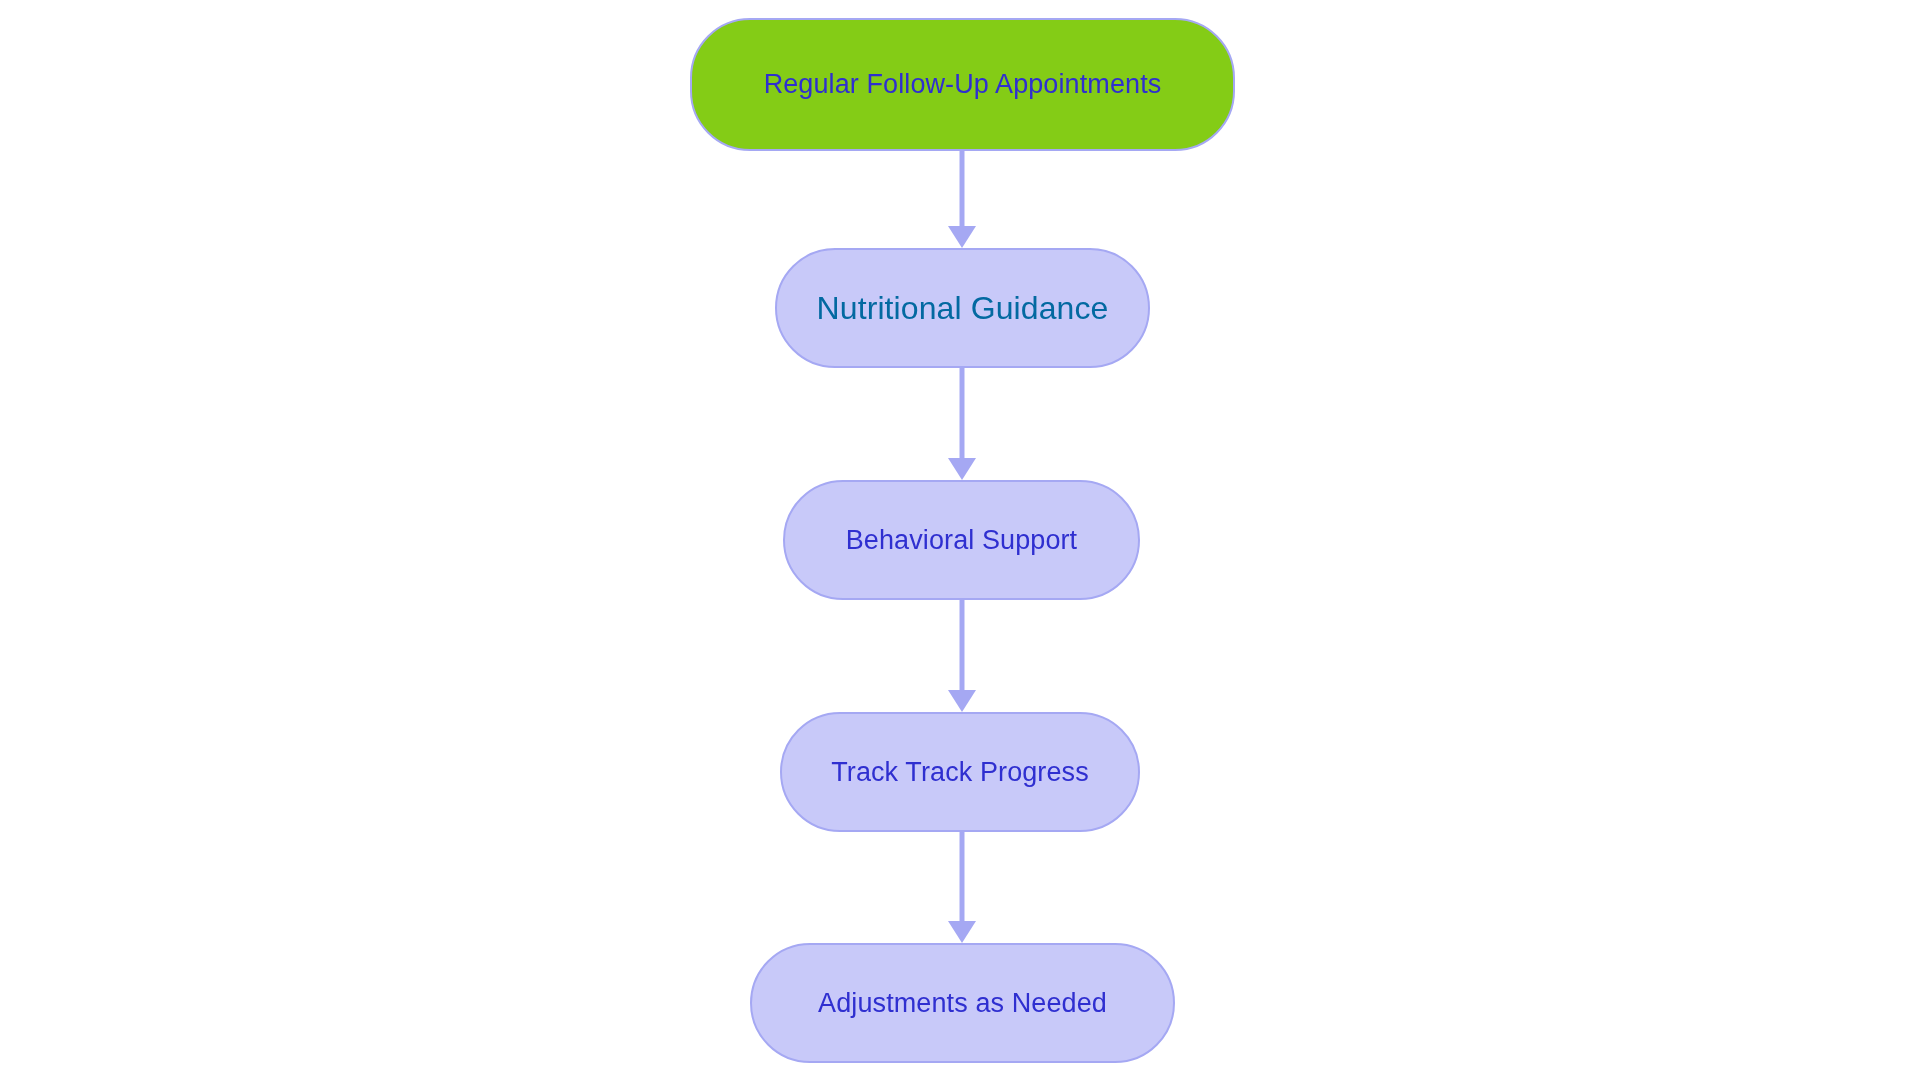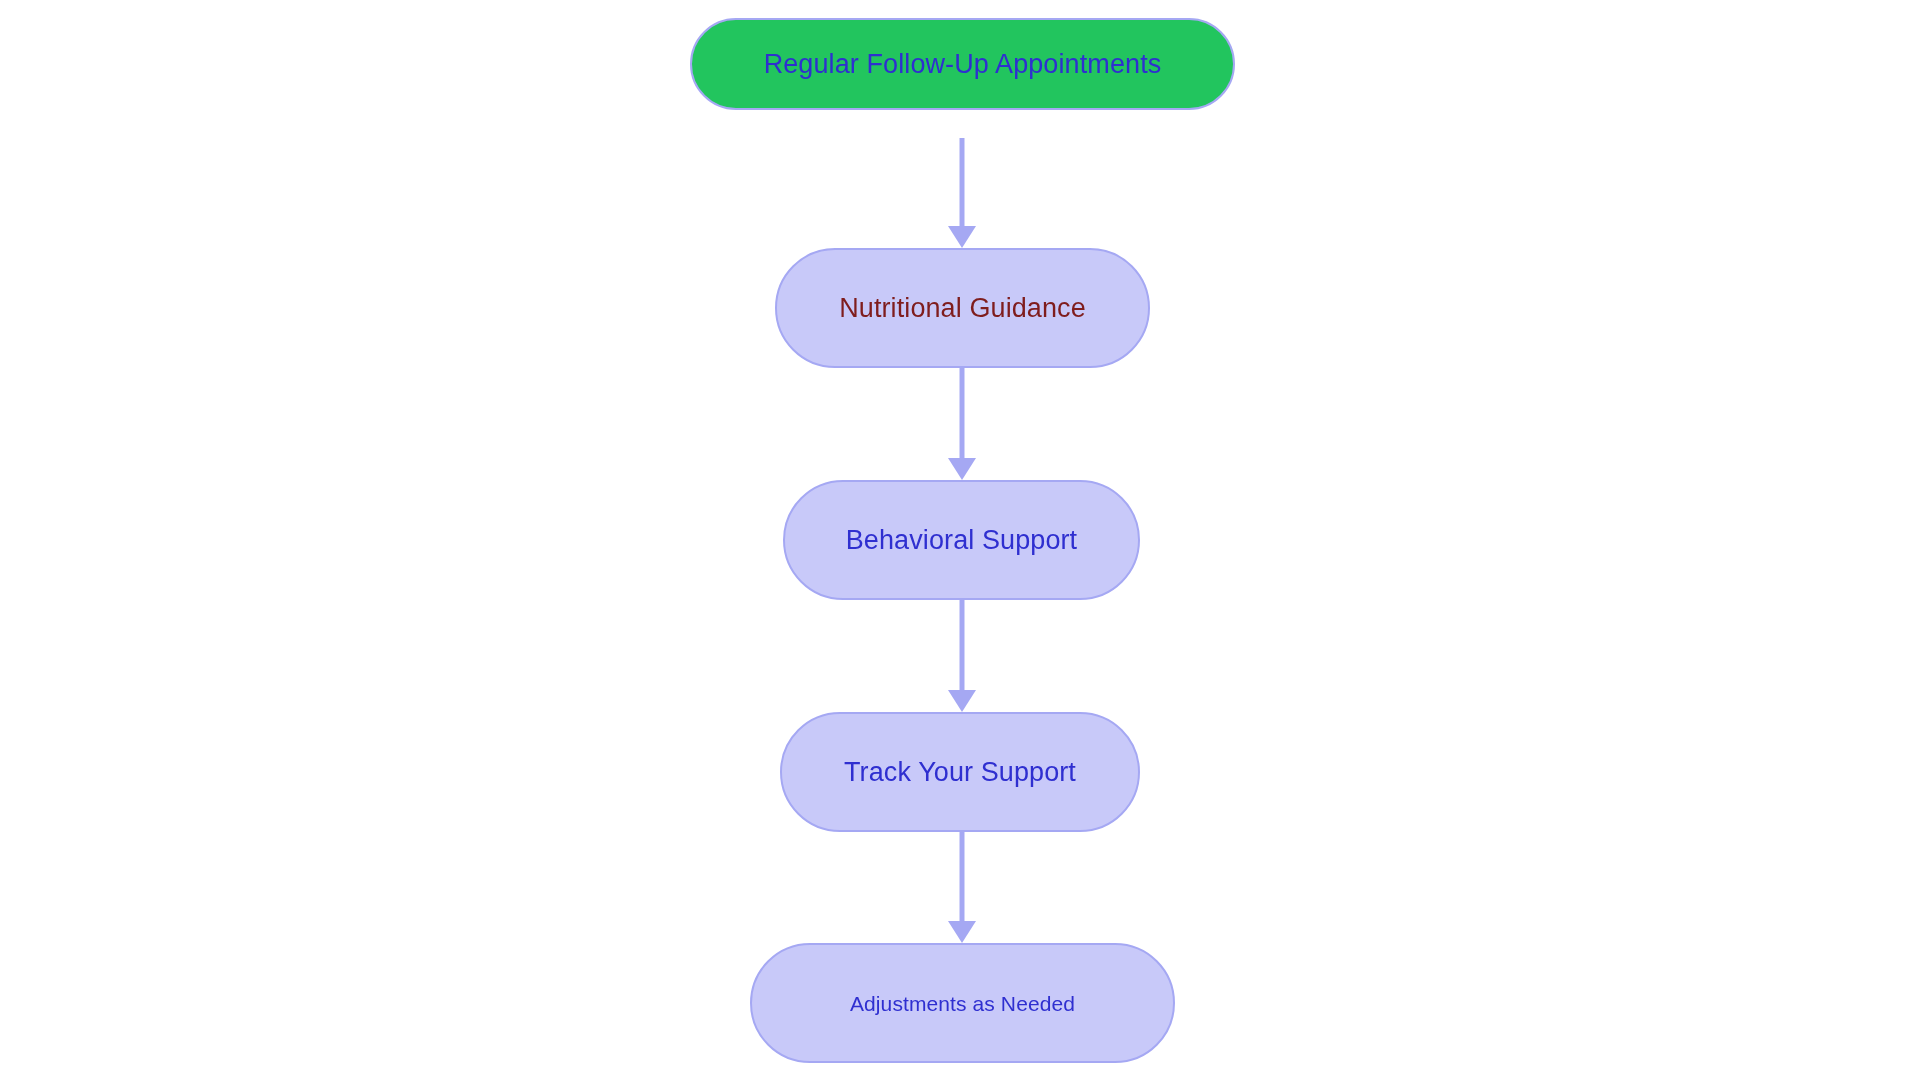--- a/index.html
+++ b/index.html
@@ -68,33 +68,33 @@
           <line x1="962" y1="600" x2="962" y2="691" stroke="#a5a8f3" stroke-width="5"></line>
           <polygon points="948,690 976,690 962,712" fill="#a5a8f3"></polygon>
         </g>
         <g>
           <line x1="962" y1="832" x2="962" y2="922" stroke="#a5a8f3" stroke-width="5"></line>
           <polygon points="948,921 976,921 962,943" fill="#a5a8f3"></polygon>
         </g>
       </g>
   </svg>
 
-  <div class="flow-node" id="node-n1" style="left: 690px; top: 18px; width: 545px; height: 92px; background: #22c55e; border-color: rgb(165, 168, 243); border-width: 2px; border-radius: 60px;">
+  <div class="flow-node" id="node-n1" style="left: 690px; top: 18px; width: 545px; height: 133px; background: #84cc16; border-color: rgb(165, 168, 243); border-width: 2px; border-radius: 60px;">
     <span class="flow-node-label" style="color: rgb(47, 47, 208); font-size: 27px;">Regular Follow-Up Appointments</span>
   </div>
 
   <div class="flow-node" id="node-n2" style="left: 775px; top: 248px; width: 375px; height: 120px; background: rgb(200, 201, 249); border-color: rgb(165, 168, 243); border-width: 2px; border-radius: 60px;">
-    <span class="flow-node-label" style="color: #7f1d1d; font-size: 27px;">Nutritional Guidance</span>
+    <span class="flow-node-label" style="color: #0369a1; font-size: 32px;">Nutritional Guidance</span>
   </div>
 
   <div class="flow-node" id="node-n3" style="left: 783px; top: 480px; width: 357px; height: 120px; background: rgb(200, 201, 249); border-color: rgb(165, 168, 243); border-width: 2px; border-radius: 60px; justify-content: center;">
     <span class="flow-node-label" style="color: rgb(47, 47, 208); font-size: 27px;">Behavioral Support</span>
   </div>
 
   <div class="flow-node" id="node-n4" style="left: 780px; top: 712px; width: 360px; height: 120px; background: rgb(200, 201, 249); border-color: rgb(165, 168, 243); border-width: 2px; border-radius: 60px;">
-    <span class="flow-node-label" style="color: rgb(47, 47, 208); font-size: 27px;">Track Your Support</span>
+    <span class="flow-node-label" style="color: rgb(47, 47, 208); font-size: 27px;">Track Track Progress</span>
   </div>
 
   <div class="flow-node" id="node-n5" style="left: 750px; top: 943px; width: 425px; height: 120px; background: rgb(200, 201, 249); border-color: rgb(165, 168, 243); border-width: 2px; border-radius: 60px;">
-    <span class="flow-node-label" style="color: rgb(47, 47, 208); font-size: 21px;">Adjustments as Needed</span>
+    <span class="flow-node-label" style="color: rgb(47, 47, 208); font-size: 27px;">Adjustments as Needed</span>
   </div>
 
 </div>
 
 </body></html>

